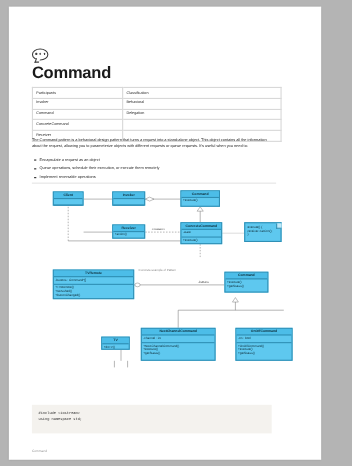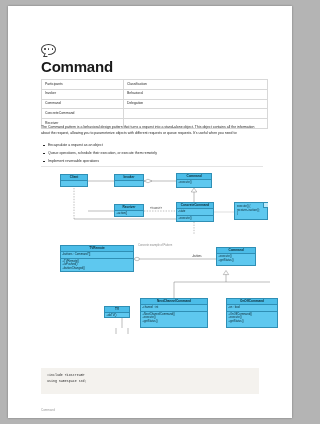--- a/index.html
+++ b/index.html
@@ -10,21 +10,21 @@
     font-family:"Liberation Sans", sans-serif;
     -webkit-font-smoothing:antialiased;
   }
   .page{
     position:absolute;left:8px;top:6px;
     width:284px;height:412px;
     background:#ffffff;
     box-shadow:0 0 2px rgba(0,0,0,.35);
     overflow:hidden;
   }
-  .content{position:absolute;left:22px;top:0;width:240px;height:348px;}
+  .content{position:absolute;left:10px;top:0;width:240px;height:348px;}
 
   
   .bubble{position:absolute;left:11px;top:38px;width:15px;height:12px;}
   .bubble .body{
     position:absolute;left:0;top:0;width:15px;height:11px;
     border:1.1px solid #3d3d3d;border-radius:50%;box-sizing:border-box;
   }
   .bubble .tail{
     position:absolute;left:3px;top:9.2px;width:3px;height:3px;
     border-left:1.1px solid #3d3d3d;border-bottom:1.1px solid #3d3d3d;

